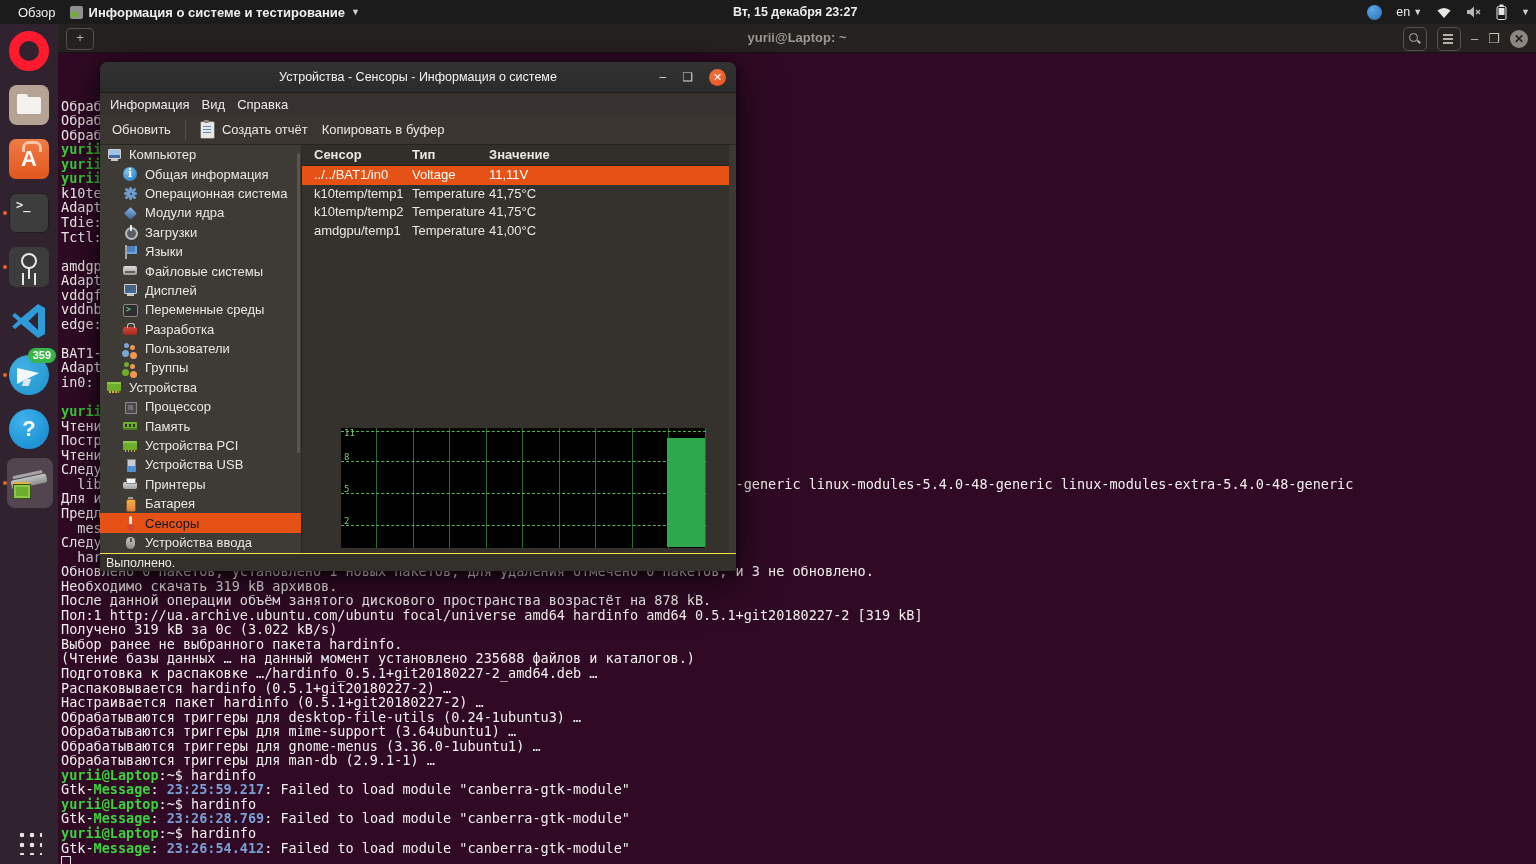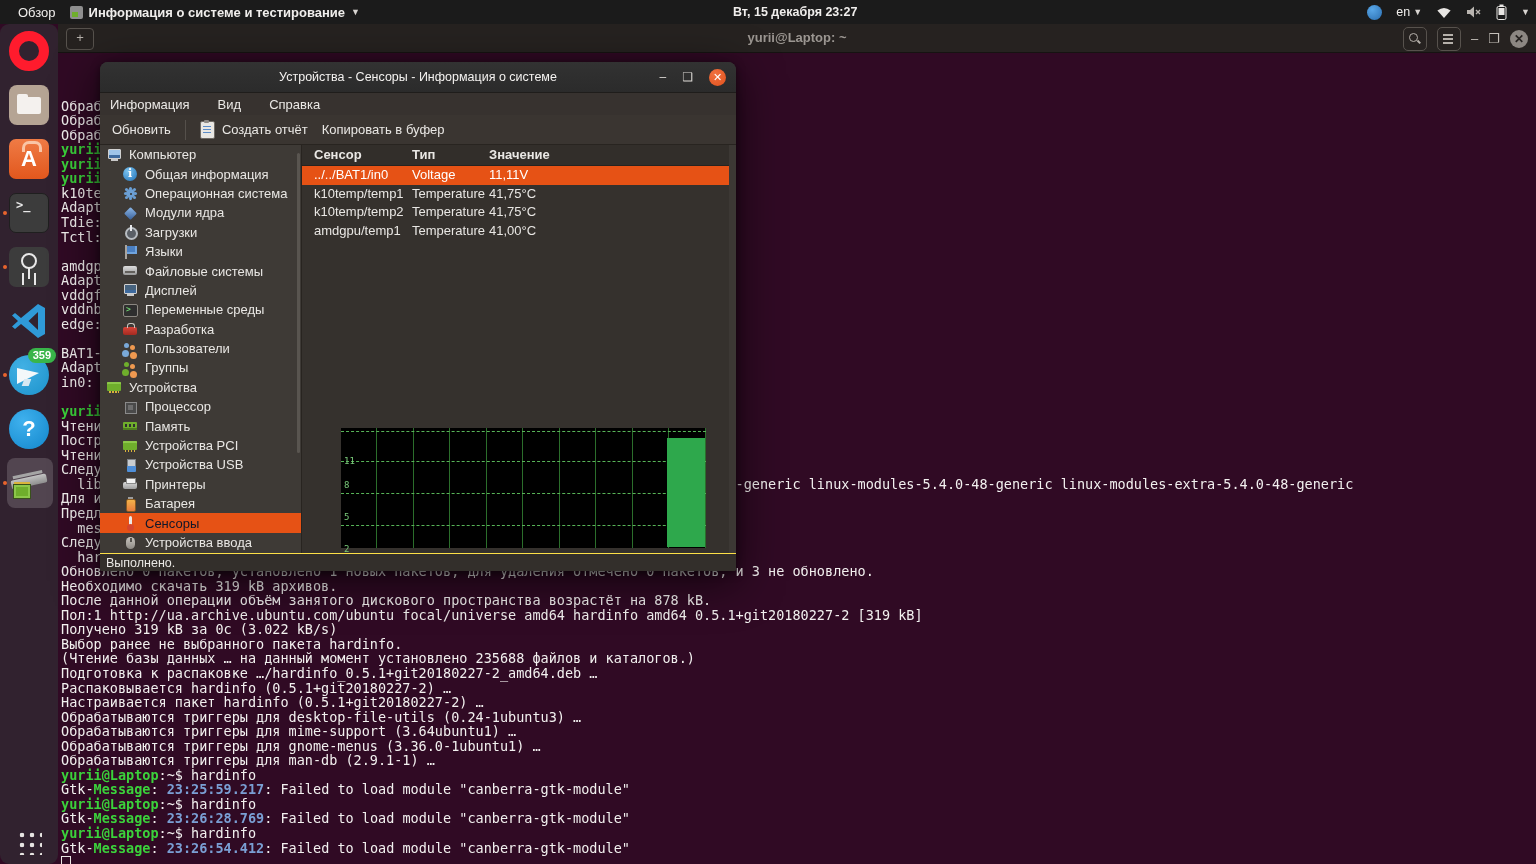--- a/index.html
+++ b/index.html
@@ -13,21 +13,21 @@
   .tb-appicon{width:13px;height:13px;background:#8f8f8f;border-radius:2px;position:relative;}
   .tb-appicon::after{content:"";position:absolute;left:2px;bottom:2px;width:6px;height:5px;background:#6fae2c;}
   .tb-clock{position:absolute;left:733px;top:0;height:24px;line-height:24px;font-weight:bold;font-size:12.5px;}
   .tb-right{position:absolute;right:6px;top:0;height:24px;display:flex;align-items:center;gap:14px;}
   .tray-circle{width:15px;height:15px;border-radius:50%;background:radial-gradient(circle at 35% 30%,#59a7e8,#2a6eb0);}
   .kbd{font-size:12.5px;display:flex;align-items:center;gap:3px;}
   .chev{font-size:9px;color:#d8d5d1;}
   .tb-ico svg{display:block;}
 
   
-  .dock{position:absolute;left:0;top:24px;width:58px;height:840px;background:#31222f;z-index:40;border-radius:9px;}
+  .dock{position:absolute;left:0;top:24px;width:58px;height:840px;background:#31222f;z-index:40;}
   .dock-item{position:relative;width:58px;height:54px;display:flex;align-items:center;justify-content:center;}
   .dock-item.active::before{content:"";position:absolute;left:7px;top:2px;right:5px;bottom:2px;background:rgba(255,255,255,.16);border-radius:8px;}
   .run-dot{position:absolute;left:3px;top:50%;margin-top:-2px;width:4px;height:4px;border-radius:50%;background:#e8642d;}
   .dicon{position:relative;width:40px;height:40px;flex:none;}
   .badge{position:absolute;right:2px;top:0px;background:#39b54a;color:#fff;font-size:11px;font-weight:bold;border-radius:8px;padding:0 5px;line-height:15px;z-index:2;}
   
   .ic-opera{border-radius:50%;border:10px solid #ff1b2d;width:20px;height:20px;margin:0;box-sizing:content-box;background:transparent;}
   
   .ic-files{background:#b5a494;border-radius:8px;}
   .ic-files::before{content:"";position:absolute;left:8px;top:12px;width:24px;height:17px;background:#f4f1ee;border-radius:2px;}
@@ -79,21 +79,21 @@
   .seg-w{color:#f2f0ef;}
   .cursor{display:inline-block;width:8px;height:13px;border:1px solid #e9e6e3;vertical-align:middle;}
 
   
   .hw{position:absolute;left:100px;top:62px;width:636px;height:509px;border-radius:8px 8px 2px 2px;background:#36322e;box-shadow:0 10px 45px rgba(0,0,0,.65),0 2px 8px rgba(0,0,0,.5);z-index:45;font-size:13px;color:#e9e7e4;}
   .hw-titlebar{position:absolute;left:0;top:0;width:100%;height:30px;background:linear-gradient(#323232,#2b2b2b);border-radius:8px 8px 0 0;border-bottom:1px solid #1f1d1b;}
   .hw-title{position:absolute;left:0;right:0;top:0;line-height:30px;text-align:center;font-weight:normal;font-size:12.5px;color:#f4f2f0;}
   .hw-ctl{position:absolute;right:10px;top:0;height:30px;display:flex;align-items:center;gap:16px;}
   .hw-min,.hw-max{color:#d8d5d1;font-size:12px;}
   .hw-close{width:17px;height:17px;border-radius:50%;background:radial-gradient(circle at 35% 30%,#f0703f,#e2521d);color:#fff;text-align:center;line-height:17px;font-size:11px;}
-  .hw-menubar{position:absolute;left:0;top:31px;width:100%;height:22px;background:#37322f;display:flex;gap:28px;padding-left:10px;box-sizing:border-box;align-items:center;}
+  .hw-menubar{position:absolute;left:0;top:31px;width:100%;height:22px;background:#37322f;display:flex;gap:12px;padding-left:10px;box-sizing:border-box;align-items:center;}
   .hw-menu-item{color:#ebe9e6;}
   .hw-toolbar{position:absolute;left:0;top:53px;width:100%;height:30px;background:#3a3531;border-bottom:1px solid #282420;display:flex;align-items:center;gap:14px;padding-left:12px;box-sizing:border-box;}
   .hw-sep{width:1px;height:20px;background:#55504b;}
   .tool-report{display:flex;align-items:center;gap:7px;}
   .clipboard{width:13px;height:16px;background:#e9e7e3;border:1px solid #6e6a64;border-radius:2px;position:relative;}
   .clipboard::before{content:"";position:absolute;left:3px;top:-2px;width:5px;height:3px;background:#8d8984;border-radius:1px;}
   .clipboard::after{content:"";position:absolute;left:2px;top:4px;width:8px;height:8px;background:repeating-linear-gradient(#5b8cc8 0 1px,transparent 1px 3px);}
   .hw-content{position:absolute;left:0;top:83px;width:100%;height:408px;display:flex;}
   
   .hw-tree{position:relative;width:201px;height:100%;background:#3e3a36;border-right:1px solid #282420;overflow:hidden;}
@@ -143,21 +143,21 @@
   
   .hw-right{position:relative;flex:1;height:100%;background:#35312d;overflow:hidden;}
   .grid-head{display:grid;grid-template-columns:98px 77px 1fr;height:20px;line-height:20px;background:#322e2a;border-bottom:1px solid #262320;font-weight:bold;padding-left:12px;}
   .grid-row{display:grid;grid-template-columns:98px 77px 1fr;height:18.5px;line-height:18.5px;padding-left:12px;}
   .grid-row.sel{background:#e65215;color:#fff;}
   .right-scroll{position:absolute;right:0;top:0;width:7px;height:100%;background:#3c3834;}
   
   .graph{position:absolute;left:39px;top:283px;width:365px;height:120px;background:#000;
     background-image:repeating-linear-gradient(90deg,transparent 0 35.5px,#2b6e2b 35.5px 36.5px);}
   .gline{position:absolute;left:0;width:100%;border-top:1px dashed #57b357;}
-  .glabel{position:absolute;left:3px;color:#79c979;font:9px/10px "DejaVu Sans Mono",monospace;margin-top:28px;}
+  .glabel{position:absolute;left:3px;color:#79c979;font:9px/10px "DejaVu Sans Mono",monospace;}
   .gbar{position:absolute;right:1px;top:10px;width:38px;height:109px;background:#2ea84c;}
   
   .hw-status{position:absolute;left:0;bottom:0;width:100%;height:18px;background:#332f2b;border-top:1px solid #fde047;border-radius:0 0 2px 2px;line-height:18px;padding-left:6px;box-sizing:border-box;font-size:12.5px;}
 </style>
 </head>
 <body>
 
 <div class="screen">
 
   <div class="topbar">

